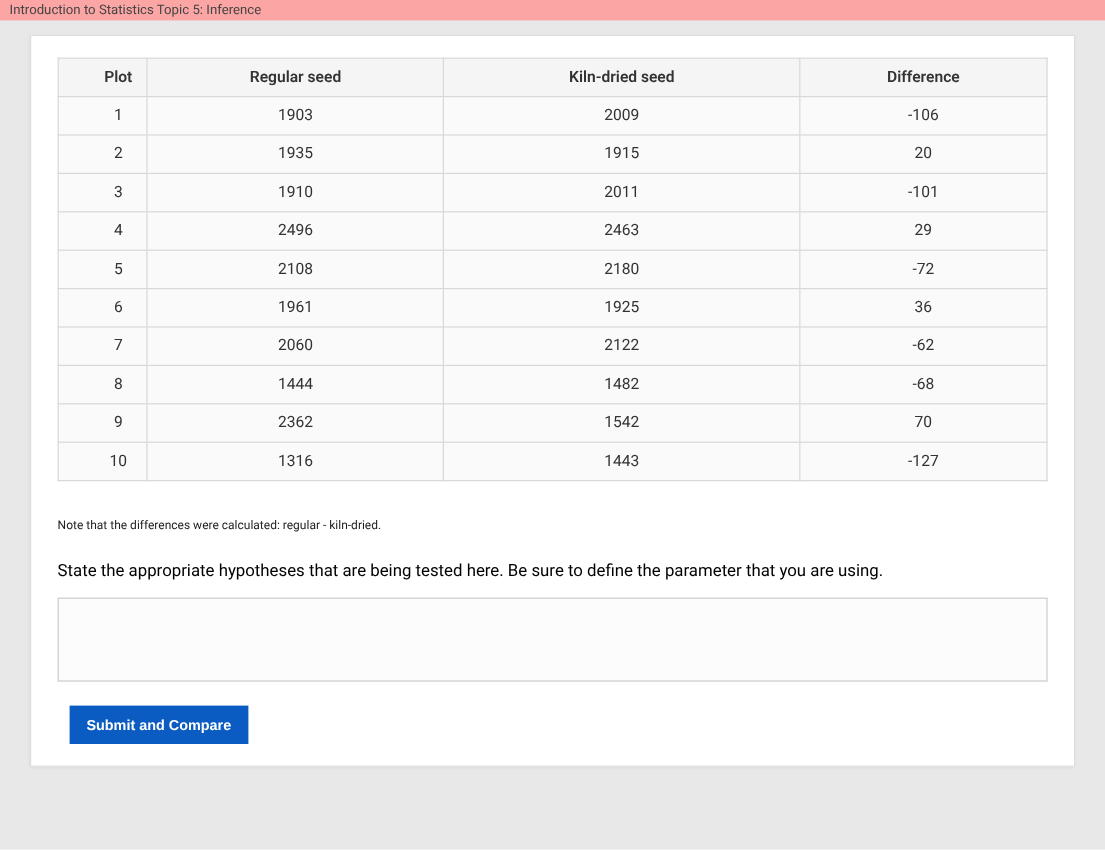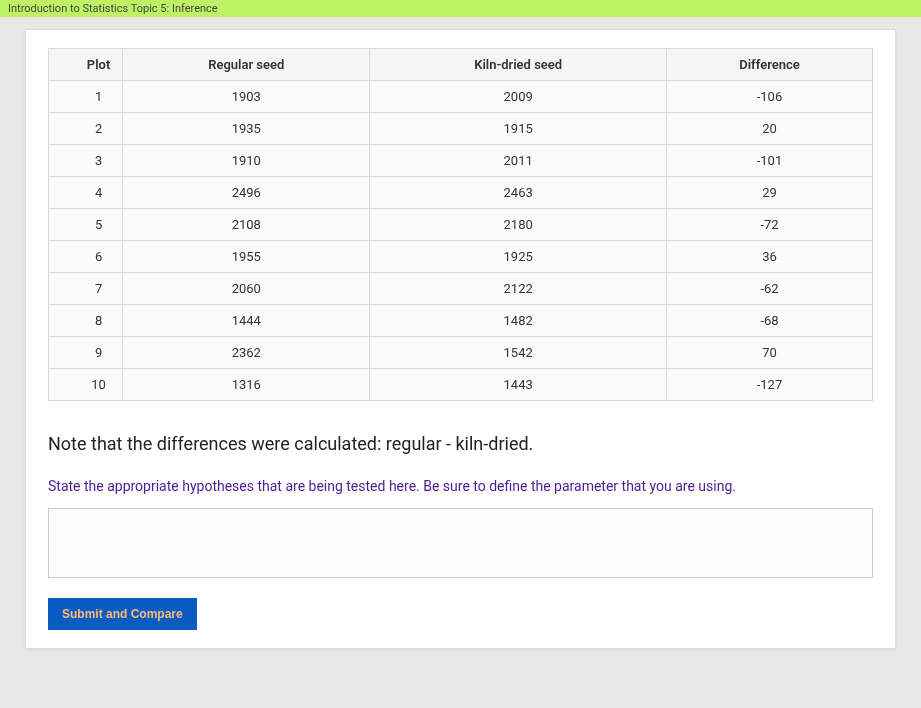--- a/index.html
+++ b/index.html
@@ -12,21 +12,21 @@
       background: #e8e8e8;
       padding: 0;
       width: 921px;
       height: 708px;
       overflow: hidden;
     }
     .breadcrumb {
       font-size: 11px;
       color: #444;
       padding: 2px 8px;
-      background: #bef264;
+      background: #fca5a5;
     }
     .content-card {
       background: #fff;
       margin: 12px 25px 12px 25px;
       border: 1px solid #ddd;
       box-shadow: 0 1px 3px rgba(0,0,0,0.08);
       padding: 18px 22px;
     }
     table {
       width: 100%;
@@ -52,48 +52,49 @@
       width: 30%;
     }
     td:nth-child(3), th:nth-child(3) {
       width: 36%;
     }
     td:nth-child(4), th:nth-child(4) {
       width: 25%;
     }
     .note {
       margin-top: 32px;
-      font-size: 18px;
+      font-size: 10px;
       color: #222;
     }
     .question {
       margin-top: 24px;
       font-size: 14px;
-      color: #4c1d95;
+      color: #000000;
     }
     .answer-box {
       margin-top: 14px;
       width: 100%;
       height: 70px;
       border: 1px solid #ccc;
       background: #fcfcfc;
       padding: 6px;
       font-family: inherit;
       font-size: 13px;
       resize: none;
     }
     .submit-btn {
       margin-top: 16px;
       background: #0b5cc2;
-      color: #fdba74;
+      color: #ffffff;
       border: none;
       padding: 9px 14px;
       font-size: 12px;
       font-weight: 600;
       cursor: pointer;
+      margin-left: 10px;
     }
   </style>
 </head>
 <body>
 
 <div class="breadcrumb">Introduction to Statistics   Topic 5: Inference</div>
 
 <div class="content-card">
 
   <table>
@@ -131,21 +132,21 @@
           <td>29</td>
         </tr>
         <tr>
           <td>5</td>
           <td>2108</td>
           <td>2180</td>
           <td>-72</td>
         </tr>
         <tr>
           <td>6</td>
-          <td>1955</td>
+          <td>1961</td>
           <td>1925</td>
           <td>36</td>
         </tr>
         <tr>
           <td>7</td>
           <td>2060</td>
           <td>2122</td>
           <td>-62</td>
         </tr>
         <tr>

